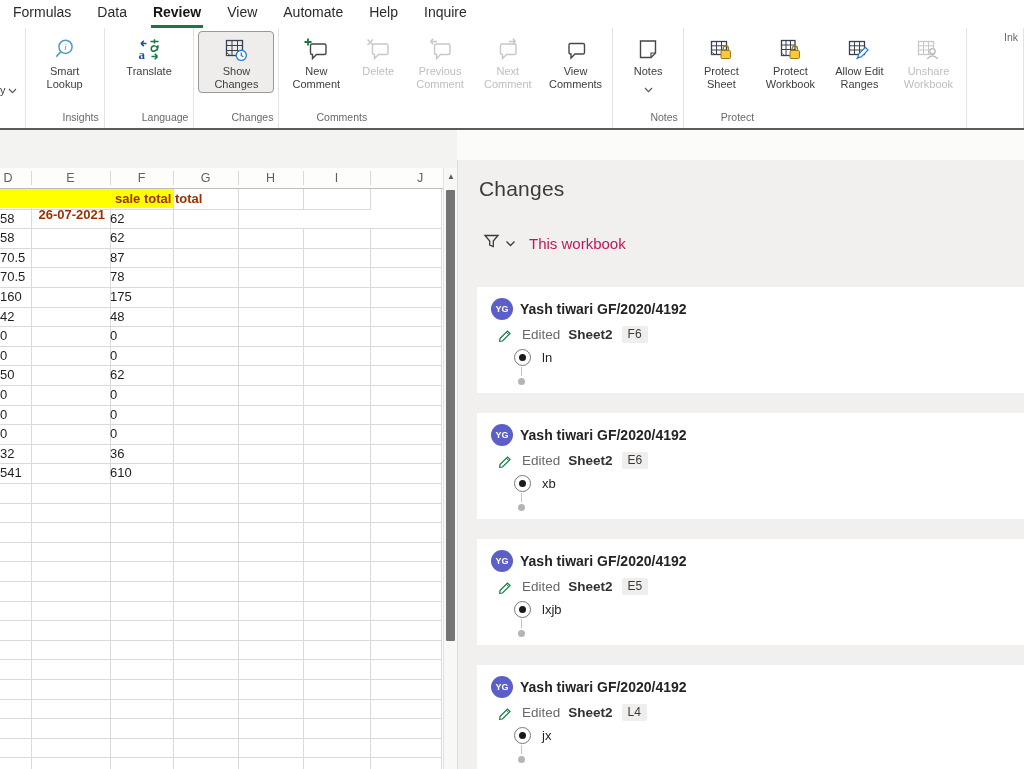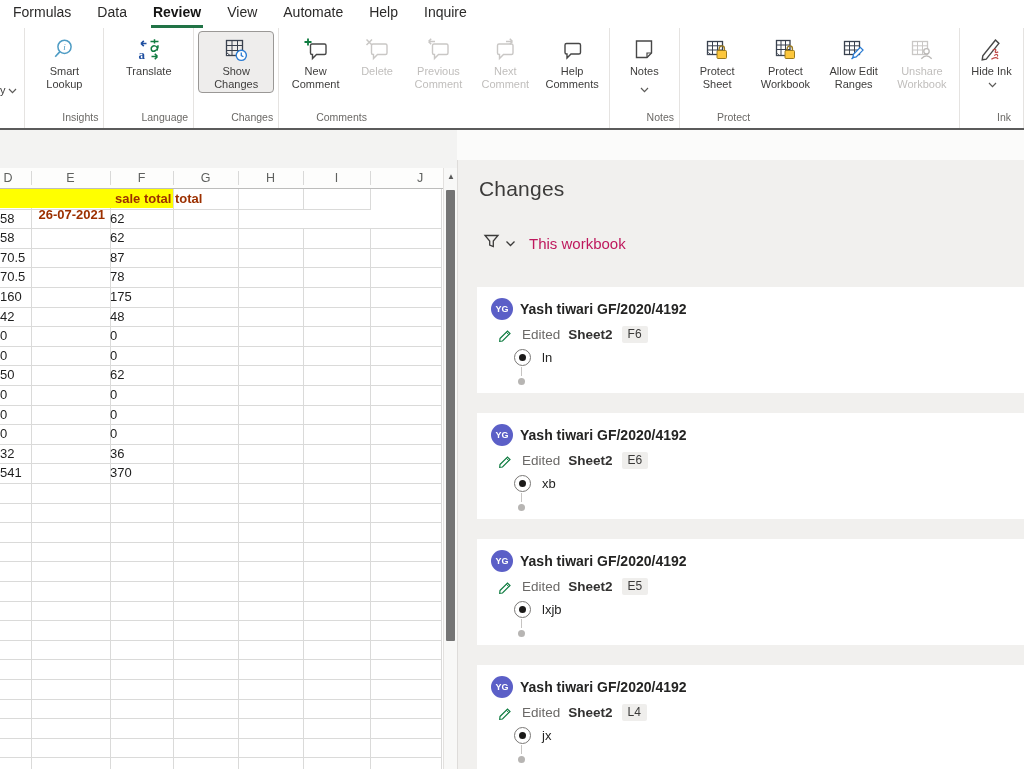--- a/index.html
+++ b/index.html
@@ -203,21 +203,21 @@
               </svg>
             </div>
             <div class="rlabel">Next Comment</div>
           </div>
           <div class="rbtn">
             <div class="ric">
               <svg width="26" height="26" viewBox="0 0 26 26" xmlns="http://www.w3.org/2000/svg">
                 <path d="M7.5 6.5 h12.5 a1.5 1.5 0 0 1 1.5 1.5 v7.5 a1.5 1.5 0 0 1 -1.5 1.5 h-8 l-4 4 v-4 h-0.5 a1.5 1.5 0 0 1 -1.5 -1.5 v-7.5 a1.5 1.5 0 0 1 1.5 -1.5 z" fill="none" stroke="#474747" stroke-width="1.4"></path>
               </svg>
             </div>
-            <div class="rlabel">Help Comments</div>
+            <div class="rlabel">View Comments</div>
           </div>
         </div>
         <div class="glabel">Comments</div>
       </div>
       <div class="rgroup">
         <div class="rbtns">
           <div class="rbtn">
             <div class="ric">
               <svg width="26" height="26" viewBox="0 0 26 26" xmlns="http://www.w3.org/2000/svg">
                 <path d="M5.5 4 h15 v12 l-4.5 4.5 h-10.5 z" fill="none" stroke="#474747" stroke-width="1.4"></path>
@@ -277,33 +277,20 @@
                 <circle cx="17.5" cy="14.3" r="2.7" fill="#fff" stroke="#bbb9b7" stroke-width="1.3"></circle>
                 <path d="M12.3 21.8 q5.2 -5.8 10.4 0" fill="none" stroke="#bbb9b7" stroke-width="1.3"></path>
               </svg>
             </div>
             <div class="rlabel">Unshare Workbook</div>
           </div>
         </div>
         <div class="glabel">Protect</div>
       </div>
       <div class="rgroup">
-        <div class="rbtns">
-          <div class="rbtn">
-            <div class="ric">
-              <svg width="26" height="26" viewBox="0 0 26 26" xmlns="http://www.w3.org/2000/svg">
-                <path d="M16.5 3 L3.8 18.8 L3.2 22.8 L7.2 22.2 L19.9 6.4 z" fill="#fff" stroke="#474747" stroke-width="1.4"></path>
-                <path d="M13.8 13.2 c2.2 -1.6 3.8 -1 2.7 0.9 c-1.1 1.9 1.1 2.1 2.7 0.7 M15.2 18.6 c2.2 -1.9 4.2 -1.2 3.1 0.9 M12.4 22.3 c2.6 -2.1 5.2 -2.1 6.8 -0.5" stroke="#bf4a47" stroke-width="1.2" fill="none"></path>
-              </svg>
-            </div>
-            <div class="rlabel">Hide Ink<span class="chev-inline"><svg width="9" height="6" viewBox="0 0 9 6" xmlns="http://www.w3.org/2000/svg">
-                  <path d="M1 1 L4.5 4.6 L8 1" stroke="#5c5b59" stroke-width="1.2" fill="none"></path>
-                </svg></span></div>
-          </div>
-        </div>
         <div class="glabel">Ink</div>
       </div>
     </div>
 
   <div id="ribbon-edge"></div>
   <div id="band-left"></div>
   <div id="band-right"></div>
 
   <div id="colheaders">
       <span class="colhdr" style="left: 8px;">D</span>
@@ -382,21 +369,21 @@
       <span class="cellv" style="left: 110px; top: 176.4px; width: 58px;">62</span>
       <span class="cellv" style="left: 0px; top: 196px; width: 27px;">0</span>
       <span class="cellv" style="left: 110px; top: 196px; width: 58px;">0</span>
       <span class="cellv" style="left: 0px; top: 215.6px; width: 27px;">0</span>
       <span class="cellv" style="left: 110px; top: 215.6px; width: 58px;">0</span>
       <span class="cellv" style="left: 0px; top: 235.2px; width: 27px;">0</span>
       <span class="cellv" style="left: 110px; top: 235.2px; width: 58px;">0</span>
       <span class="cellv" style="left: 0px; top: 254.8px; width: 27px;">32</span>
       <span class="cellv" style="left: 110px; top: 254.8px; width: 58px;">36</span>
       <span class="cellv" style="left: 0px; top: 274.4px; width: 27px;">541</span>
-      <span class="cellv" style="left: 110px; top: 274.4px; width: 58px;">370</span>
+      <span class="cellv" style="left: 110px; top: 274.4px; width: 58px;">610</span>
     </div>
 
   <div id="vscroll">
     <span class="arrow">▲</span>
     <div id="vthumb"></div>
   </div>
 
   <div id="panel">
     <div id="ptitle">Changes</div>
     <div id="pfilter">

